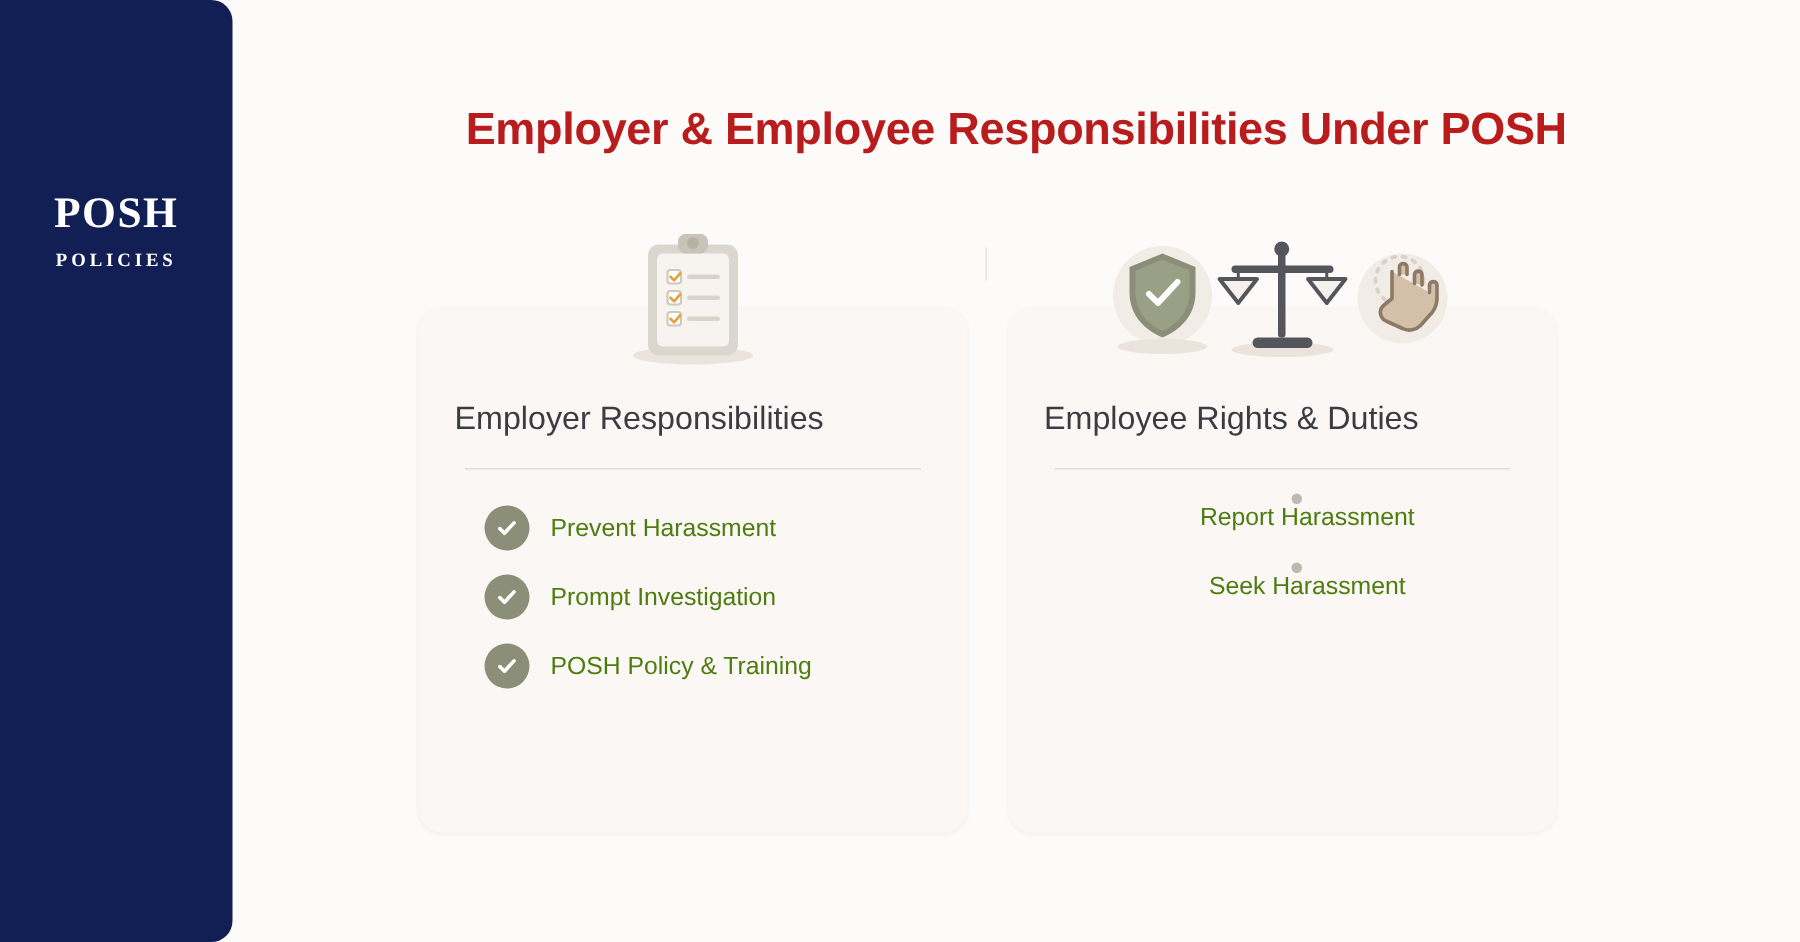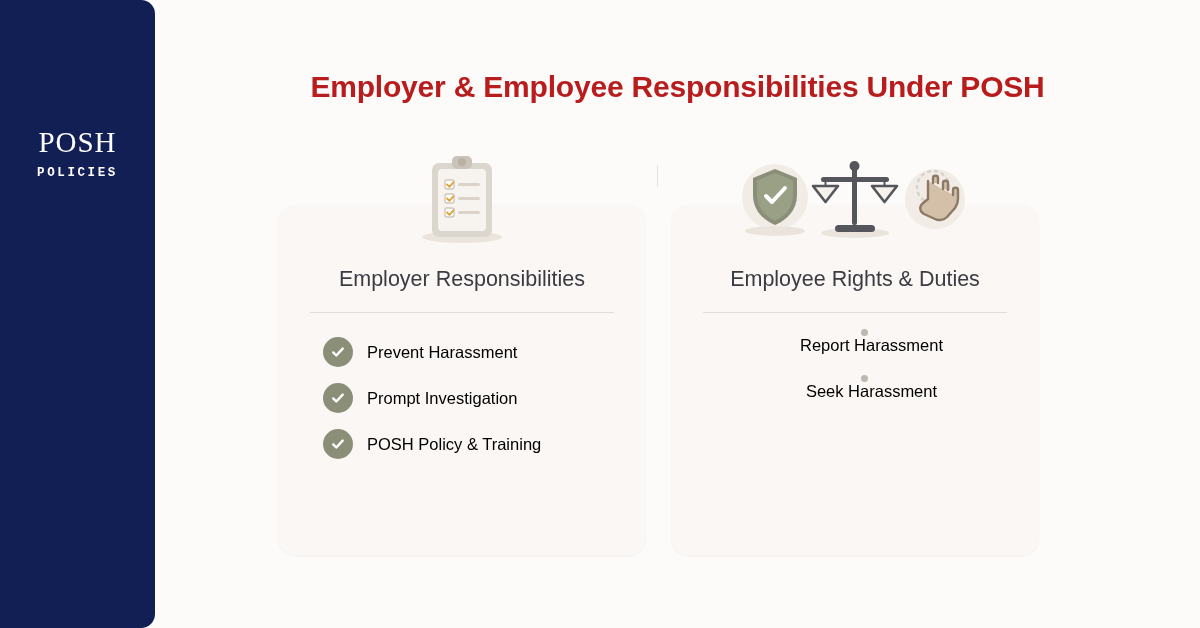--- a/index.html
+++ b/index.html
@@ -35,27 +35,27 @@
     align-items: center;
     justify-content: flex-start;
   }
   .rail-logo {
     margin-top: 128px;
     text-align: center;
     color: #ffffff;
   }
   .rail-logo-main {
     font-family: "Liberation Serif", serif;
-    font-weight: normal;
+    font-weight: bold;
     font-size: 29px;
     letter-spacing: 1px;
     line-height: 1;
   }
   .rail-logo-sub {
-    font-family: Liberation Mono, monospace;
+    font-family: Liberation Serif, serif;
     font-weight: bold;
     font-size: 12.5px;
     letter-spacing: 2.6px;
     margin-top: 9px;
   }
 
   
   .title {
     position: absolute;
     left: 155px;
@@ -94,21 +94,21 @@
     height: 92px;
     display: flex;
     align-items: flex-end;
     justify-content: center;
   }
   .card-title {
     position: absolute;
     left: 24px;
     right: 24px;
     top: 62px;
-    text-align: center;
+    text-align: left;
     font-size: 21.5px;
     color: #3b3b42;
     font-weight: normal;
   }
   .card-rule {
     position: absolute;
     left: 31px;
     right: 31px;
     top: 107px;
     height: 1px;
@@ -121,21 +121,21 @@
     top: 124px;
     margin: 0;
     padding: 0;
     list-style: none;
   }
   .card-list li {
     display: flex;
     align-items: center;
     height: 46px;
     font-size: 16.5px;
-    color: #000000;
+    color: #4d7c0f;
   }
   .list-employer li { padding-left: 44px; }
   .list-employee li { padding-left: 33px; flex-direction: column; }
 
   .check {
     width: 30px;
     height: 30px;
     border-radius: 50%;
     background: #8b8f78;
     display: inline-flex;

